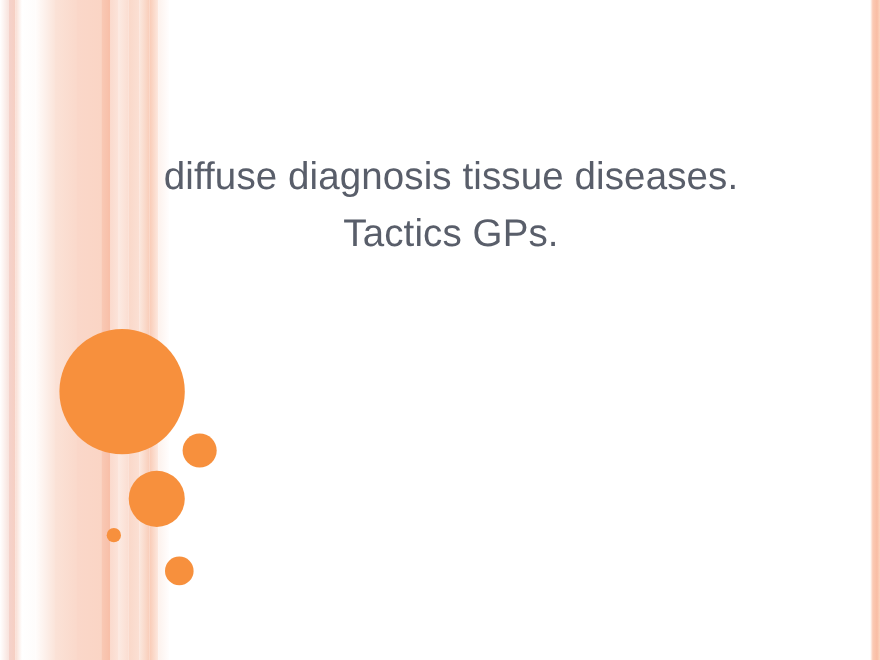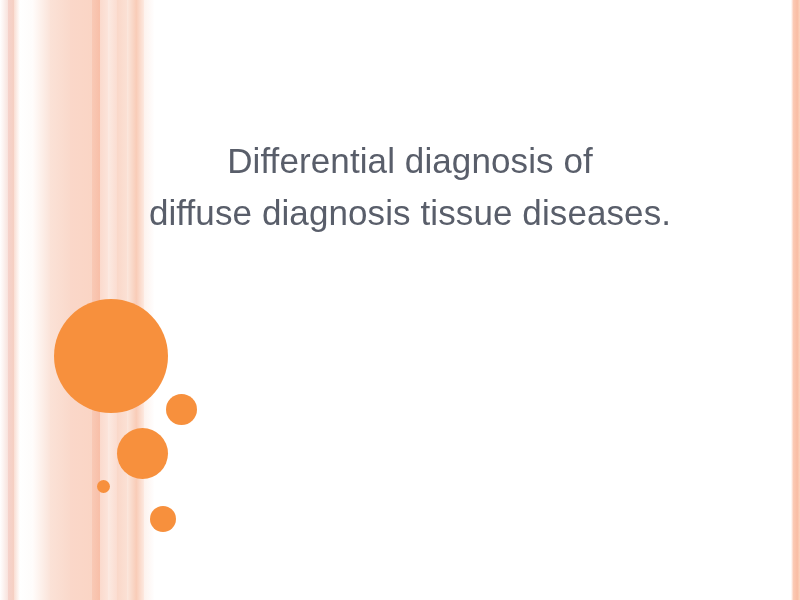--- a/index.html
+++ b/index.html
@@ -107,17 +107,17 @@
       <div class="bubble" style="width: 114px; height: 114px; left: 54px; top: 299px; background: rgb(247, 144, 61);"></div>
       <div class="bubble" style="width: 51px; height: 51px; left: 116.5px; top: 427.5px; background: rgb(247, 144, 61);"></div>
       <div class="bubble" style="width: 31px; height: 31px; left: 165.5px; top: 393.5px; background: rgb(247, 144, 61);"></div>
       <div class="bubble" style="width: 26px; height: 26px; left: 150px; top: 506px; background: rgb(247, 144, 61);"></div>
       <div class="bubble" style="width: 13px; height: 13px; left: 96.5px; top: 479.5px; background: rgb(247, 144, 61);"></div>
     </div>
 
   <div class="watermark"></div>
 
   <div class="title-block" style="color: rgb(89, 94, 106);">
-    <span class="title-line">Differential diagnosis of</span>
     <span class="title-line">diffuse diagnosis tissue diseases.</span>
+    <span class="title-line">Tactics GPs.</span>
   </div>
 
 </div>
 
 </body></html>

